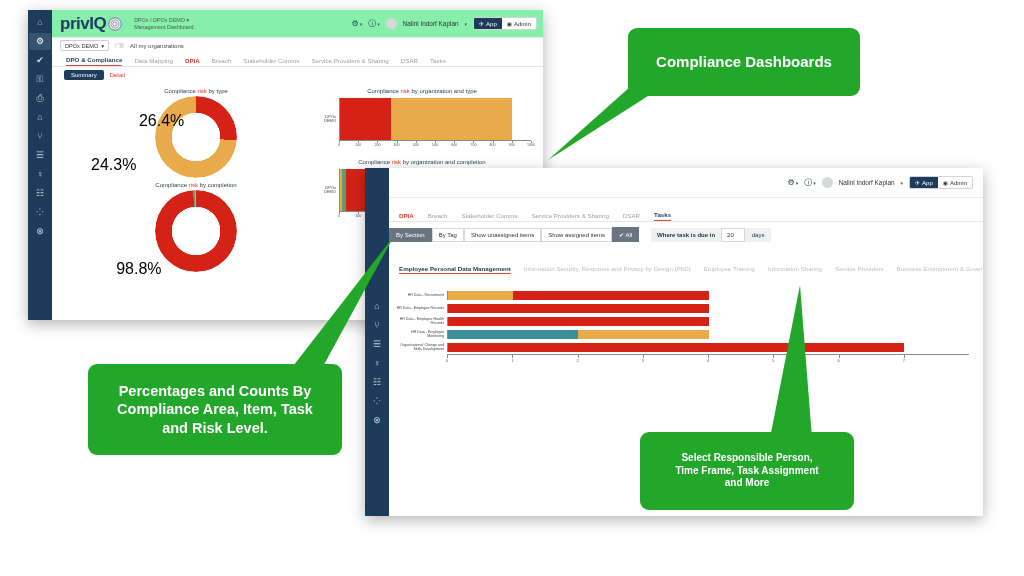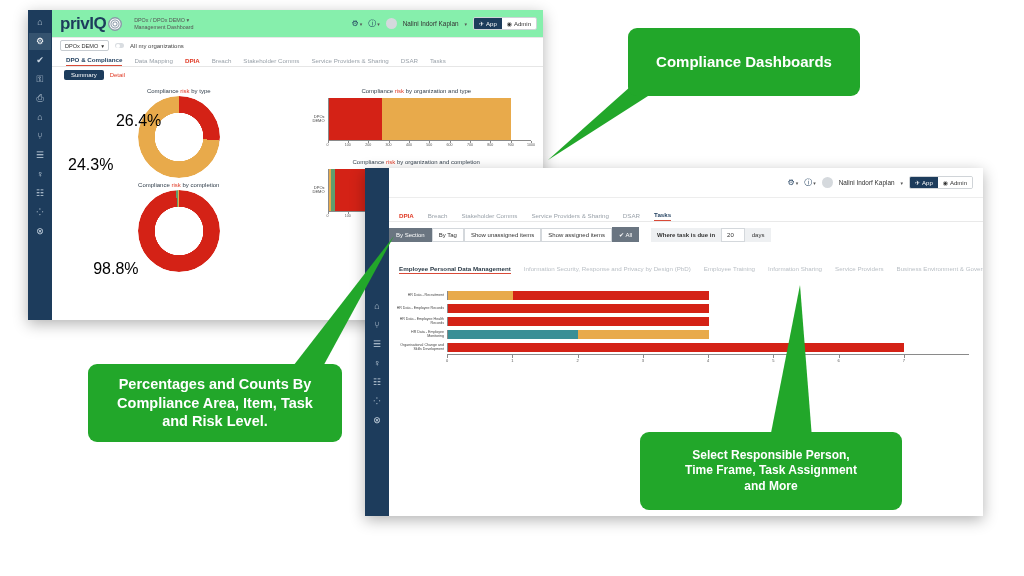--- a/index.html
+++ b/index.html
@@ -76,21 +76,21 @@
   .tabrow { display: flex; align-items: flex-end; gap: 12px; padding: 0 14px; border-bottom: 1px solid #e6e6e6; height: 14px;}
   .tab { font-size: 6.2px; color: #9aa2aa; padding-bottom: 2.5px; white-space: nowrap; }
   .tab.active { color: #1d3c5c; font-weight: 600; border-bottom: 1.5px solid #d94a38; }
   .tab.hot { color: #e03a25; font-weight: 600; }
 
   .segrow { display: flex; align-items: center; gap: 6px; padding: 3px 12px 0; }
   .seg-dark { background: #1d3c5c; color: #fff; font-size: 6px; padding: 2px 7px; border-radius: 2px; }
   .seg-link { color: #e03a25; font-size: 6px; }
 
   
-  .charts { display: flex; padding: 4px 8px 0; gap: 0; }
+  .charts { display: flex; padding: 4px 8px 0; gap: 0; margin-left: 23px; }
   .col { flex: 1 1 0; min-width: 0; }
   .ch-title { text-align: center; font-size: 6px; color: #33404d; margin: 4px 0 2px; }
   .ch-title .hl { color: #e03a25; }
 
   .donut-wrap { display: flex; justify-content: center; position: relative; }
   .donut { position: relative; }
 
   .hbar-chart { padding: 2px 4px 0 4px; }
   .hbar-row { display: flex; align-items: center; }
   .hbar-ylab { font-size: 4px; color: #444; width: 26px; text-align: right; padding-right: 3px; line-height:1.1;}
@@ -428,28 +428,28 @@
   </svg>
   <svg class="arrow" style="left:0;top:0;width:1024px;height:576px;">
     <polygon points="770,438 800,285 812,438" fill="#22a72a"></polygon>
   </svg>
 
   <div class="callout" style="left:628px; top:28px; width:232px; height:68px; font-size:15px;">
     <span id="co0">
         <div>Compliance Dashboards</div>
       </span>
   </div>
-  <div class="callout" style="left:88px; top:364px; width:254px; height:78px; font-size:14.5px;">
+  <div class="callout" style="left:88px; top:364px; width:254px; height:91px; font-size:14.5px;">
     <span id="co1">
         <div>Percentages and Counts By</div>
         <div>Compliance Area, Item, Task</div>
         <div>and Risk Level.</div>
       </span>
   </div>
-  <div class="callout" style="left:640px; top:432px; width:262px; height:78px; font-size:12px;">
+  <div class="callout" style="left:640px; top:432px; width:214px; height:78px; font-size:10px;">
     <span id="co2">
         <div>Select Responsible Person,</div>
         <div>Time Frame, Task Assignment</div>
         <div>and More</div>
       </span>
   </div>
 
 </div>
 
 </body></html>

